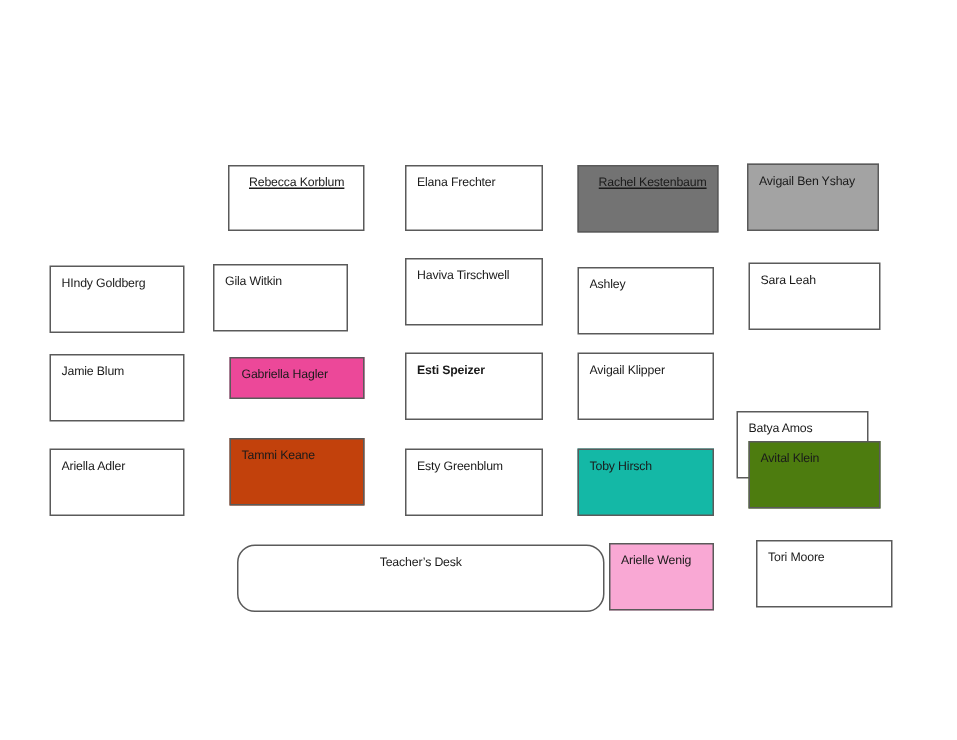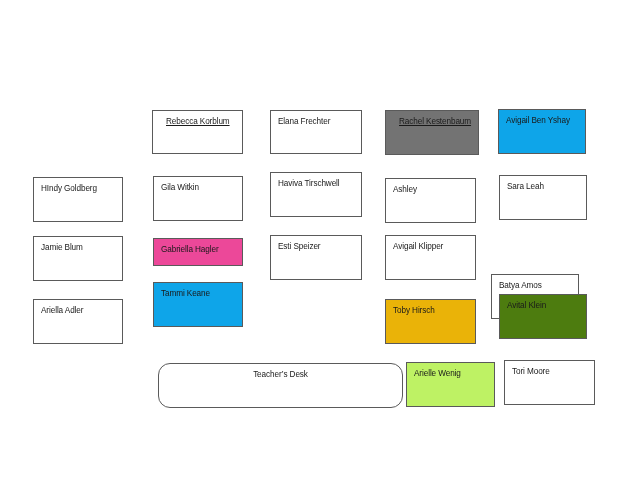--- a/index.html
+++ b/index.html
@@ -49,67 +49,70 @@
 <div id="canvas" style="background: rgb(255, 255, 255);">
     <div class="seat indent" style="left: 152px; top: 110px; width: 91px; height: 44px; border-color: rgb(90, 90, 90); background: rgb(255, 255, 255);">
       <div class="seat-label" style="color: rgb(26, 26, 26);">Rebecca Korblum</div>
     </div>
     <div class="seat" style="left: 270px; top: 110px; width: 92px; height: 44px; border-color: rgb(90, 90, 90); background: rgb(255, 255, 255);">
       <div class="seat-label" style="color: rgb(26, 26, 26);">Elana Frechter</div>
     </div>
     <div class="seat indent" style="left: 385px; top: 110px; width: 94px; height: 45px; border-color: rgb(90, 90, 90); background: #737373;">
       <div class="seat-label" style="color: rgb(26, 26, 26);">Rachel Kestenbaum</div>
     </div>
-    <div class="seat" style="left: 498px; top: 109px; width: 88px; height: 45px; border-color: rgb(90, 90, 90); background: #0ea5e9;">
+    <div class="seat" style="left: 498px; top: 109px; width: 88px; height: 45px; border-color: rgb(90, 90, 90); background: #a3a3a3;">
       <div class="seat-label" style="color: rgb(26, 26, 26);">Avigail Ben Yshay</div>
     </div>
     <div class="seat" style="left: 33px; top: 177px; width: 90px; height: 45px; border-color: rgb(90, 90, 90); background: rgb(255, 255, 255);">
       <div class="seat-label" style="color: rgb(26, 26, 26);">HIndy Goldberg</div>
     </div>
-    <div class="seat" style="left: 153px; top: 176px; width: 90px; height: 45px; border-color: rgb(90, 90, 90); background: rgb(255, 255, 255);">
+    <div class="seat" style="left: 142px; top: 176px; width: 90px; height: 45px; border-color: rgb(90, 90, 90); background: rgb(255, 255, 255);">
       <div class="seat-label" style="color: rgb(26, 26, 26);">Gila Witkin</div>
     </div>
     <div class="seat" style="left: 270px; top: 172px; width: 92px; height: 45px; border-color: rgb(90, 90, 90); background: rgb(255, 255, 255);">
       <div class="seat-label" style="color: rgb(26, 26, 26);">Haviva Tirschwell</div>
     </div>
     <div class="seat" style="left: 385px; top: 178px; width: 91px; height: 45px; border-color: rgb(90, 90, 90); background: rgb(255, 255, 255);">
       <div class="seat-label" style="color: rgb(26, 26, 26);">Ashley</div>
     </div>
     <div class="seat" style="left: 499px; top: 175px; width: 88px; height: 45px; border-color: rgb(90, 90, 90); background: rgb(255, 255, 255);">
       <div class="seat-label" style="color: rgb(26, 26, 26);">Sara Leah</div>
     </div>
     <div class="seat" style="left: 33px; top: 236px; width: 90px; height: 45px; border-color: rgb(90, 90, 90); background: rgb(255, 255, 255);">
       <div class="seat-label" style="color: rgb(26, 26, 26);">Jamie Blum</div>
     </div>
     <div class="seat" style="left: 153px; top: 238px; width: 90px; height: 28px; border-color: rgb(90, 90, 90); background: #ec4899;">
       <div class="seat-label" style="color: rgb(26, 26, 26);">Gabriella Hagler</div>
     </div>
-    <div class="seat" style="left: 270px; top: 235px; width: 92px; height: 45px; border-color: rgb(90, 90, 90); background: rgb(255, 255, 255);">
+    <div class="seat" style="left: 270px; top: 235px; width: 92px; height: 45px; border-color: rgb(90, 90, 90); background: rgb(255, 255, 255); font-weight: bold;">
       <div class="seat-label" style="color: rgb(26, 26, 26);">Esti Speizer</div>
     </div>
     <div class="seat" style="left: 385px; top: 235px; width: 91px; height: 45px; border-color: rgb(90, 90, 90); background: rgb(255, 255, 255);">
       <div class="seat-label" style="color: rgb(26, 26, 26);">Avigail Klipper</div>
     </div>
     <div class="seat" style="left: 491px; top: 238px; width: 88px; height: 45px; border-color: rgb(90, 90, 90); background: rgb(255, 255, 255); margin-top: 36px;">
       <div class="seat-label" style="color: rgb(26, 26, 26);">Batya Amos</div>
     </div>
     <div class="seat" style="left: 33px; top: 299px; width: 90px; height: 45px; border-color: rgb(90, 90, 90); background: rgb(255, 255, 255);">
       <div class="seat-label" style="color: rgb(26, 26, 26);">Ariella Adler</div>
     </div>
-    <div class="seat" style="left: 153px; top: 282px; width: 90px; height: 45px; border-color: rgb(90, 90, 90); background: #0ea5e9;">
+    <div class="seat" style="left: 153px; top: 292px; width: 90px; height: 45px; border-color: rgb(90, 90, 90); background: #c2410c;">
       <div class="seat-label" style="color: rgb(26, 26, 26);">Tammi Keane</div>
     </div>
-    <div class="seat" style="left: 385px; top: 299px; width: 91px; height: 45px; border-color: rgb(90, 90, 90); background: #eab308;">
+    <div class="seat" style="left: 270px; top: 299px; width: 92px; height: 45px; border-color: rgb(90, 90, 90); background: rgb(255, 255, 255);">
+      <div class="seat-label" style="color: rgb(26, 26, 26);">Esty Greenblum</div>
+    </div>
+    <div class="seat" style="left: 385px; top: 299px; width: 91px; height: 45px; border-color: rgb(90, 90, 90); background: #14b8a6;">
       <div class="seat-label" style="color: rgb(26, 26, 26);">Toby Hirsch</div>
     </div>
     <div class="seat" style="left: 499px; top: 294px; width: 88px; height: 45px; border-color: rgb(90, 90, 90); background: #4d7c0f; text-decoration: underline;">
       <div class="seat-label" style="color: rgb(26, 26, 26);">Avital Klein</div>
     </div>
     <div class="seat center" style="left: 158px; top: 363px; width: 245px; height: 45px; border-color: rgb(90, 90, 90); background: rgb(255, 255, 255); border-radius: 12px;">
       <div class="seat-label" style="color: rgb(26, 26, 26);">Teacher’s Desk</div>
     </div>
-    <div class="seat" style="left: 406px; top: 362px; width: 89px; height: 45px; border-color: rgb(90, 90, 90); background: #bef264;">
+    <div class="seat" style="left: 406px; top: 362px; width: 70px; height: 45px; border-color: rgb(90, 90, 90); background: #f9a8d4;">
       <div class="seat-label" style="color: rgb(26, 26, 26);">Arielle Wenig</div>
     </div>
     <div class="seat" style="left: 504px; top: 360px; width: 91px; height: 45px; border-color: rgb(90, 90, 90); background: rgb(255, 255, 255);">
       <div class="seat-label" style="color: rgb(26, 26, 26);">Tori Moore</div>
     </div>
   </div>
 
 </body></html>

